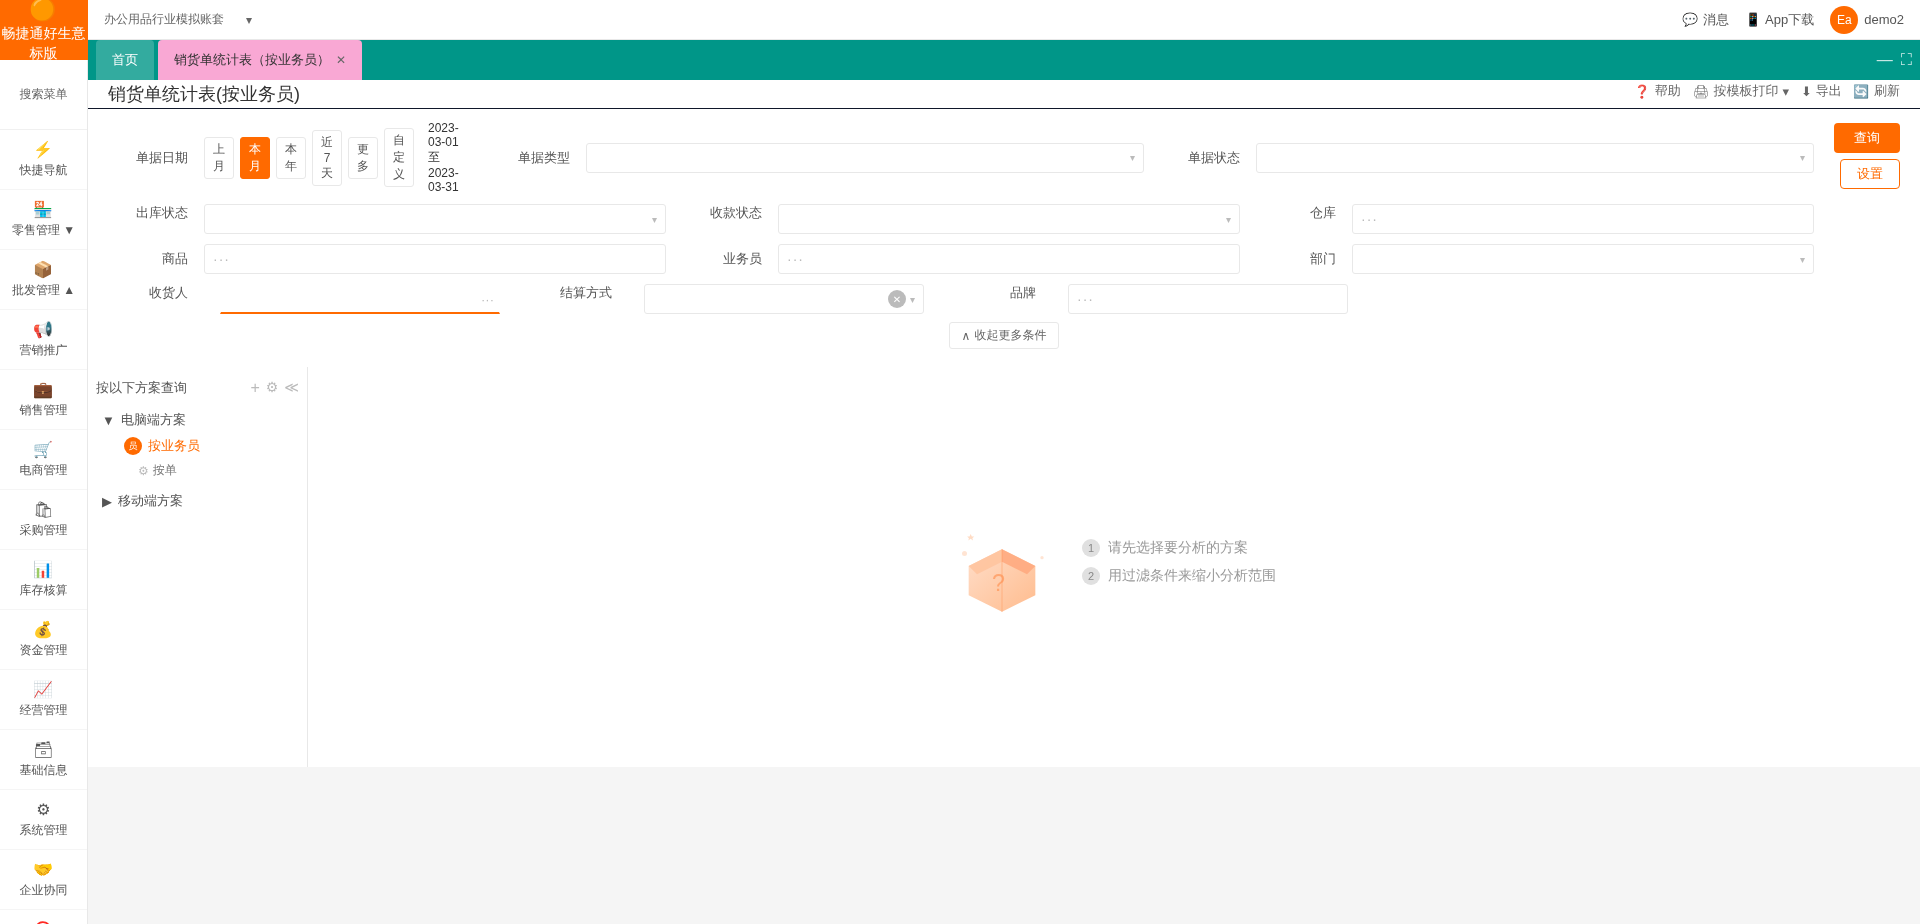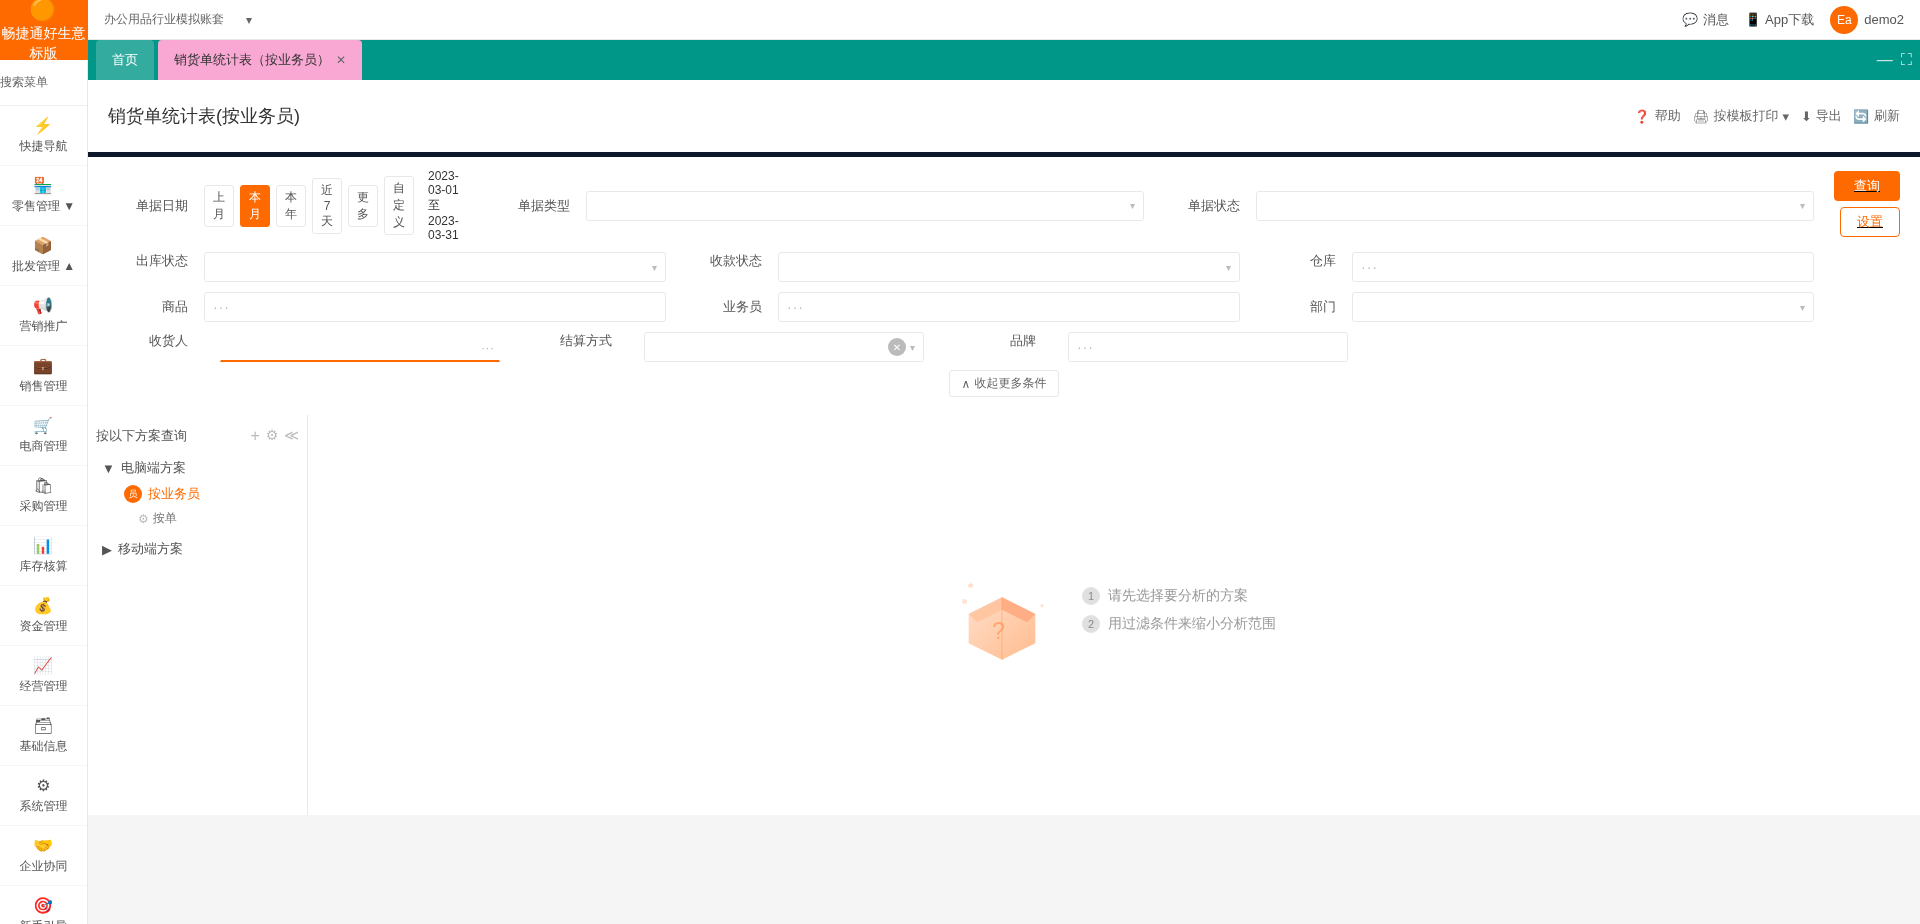--- a/index.html
+++ b/index.html
@@ -3,21 +3,21 @@
   <meta charset="utf-8">
   <style>
     * { box-sizing: border-box; margin: 0; padding: 0; }
     body { font-family: 'Microsoft YaHei', Arial, sans-serif; font-size: 13px; background: #f5f5f5; display: flex; height: 924px; overflow: hidden; }
 
     
     .sidebar { width: 88px; background: #fff; display: flex; flex-direction: column; align-items: center; border-right: 1px solid #e8e8e8; flex-shrink: 0; }
     .sidebar-logo { width: 88px; height: 60px; background: #ff6a00; display: flex; align-items: center; justify-content: center; flex-direction: column; cursor: pointer; }
     .sidebar-logo .logo-icon { font-size: 22px; color: #fff; }
     .sidebar-logo .logo-text { font-size: 14px; color: #fff; margin-top: 2px; }
-    .sidebar-search { padding: 14px 0; width: 100%; color: #666; font-size: 12px; cursor: pointer; border-bottom: 1px solid #f0f0f0; }
+    .sidebar-search { padding: 26px 0; width: 100%; text-align: center; color: #666; font-size: 12px; cursor: pointer; border-bottom: 1px solid #f0f0f0; }
     .sidebar-nav-item { width: 100%; text-align: center; padding: 10px 4px; font-size: 12px; color: #555; cursor: pointer; border-bottom: 1px solid #f5f5f5; }
     .sidebar-nav-item .nav-icon { font-size: 16px; display: block; margin-bottom: 3px; }
 
     
     .main { flex: 1; display: flex; flex-direction: column; overflow: hidden; }
 
     
     .topbar { height: 40px; background: #fff; display: flex; align-items: center; padding: 0 16px; border-bottom: 1px solid #e8e8e8; }
     .topbar-breadcrumb { font-size: 12px; color: #666; flex: 1; display: flex; align-items: center; gap: 22px; }
     .topbar-actions { display: flex; align-items: center; gap: 16px; font-size: 13px; color: #555; }
@@ -31,21 +31,21 @@
     .tab-item.active { background: #f9a8d4; color: #333; border-radius: 4px 4px 0 0; }
     .tab-item.home { background: rgba(255,255,255,0.2); color: #fff; }
     .tab-close { font-size: 12px; color: #666; cursor: pointer; }
     .tabbar-right { margin-left: auto; display: flex; align-items: center; gap: 8px; color: rgba(255,255,255,0.8); }
     .tabbar-right .tab-btn { cursor: pointer; font-size: 16px; }
 
     
     .content { flex: 1; overflow: auto; background: #f5f5f5; }
 
     
-    .page-header { background: #fff; padding: 24px 20px; display: flex; align-items: center; justify-content: space-between; border-bottom: 5px solid #0f172a; }
+    .page-header { background: #fff; padding: 2px 20px; display: flex; align-items: flex-start; justify-content: space-between; border-bottom: 1px solid #0f172a; }
     .page-title { font-size: 18px; color: #333; font-weight: 500; }
     .page-header-actions { display: flex; align-items: center; gap: 12px; font-size: 13px; color: #666; }
     .page-header-actions .header-action { display: flex; align-items: center; gap: 4px; cursor: pointer; }
     .filter-date-group { display: flex; align-items: center; gap: 6px; flex: 1; }
     .date-btn { padding: 3px 8px; border: 1px solid #e8e8e8; border-radius: 3px; font-size: 12px; color: #555; cursor: pointer; background: #fff; }
     .date-btn.active { background: #ff6a00; color: #fff; border-color: #ff6a00; }
     .date-range { font-size: 12px; color: #333; margin-left: 8px; }
     .filter-select { flex: 1; height: 30px; border: 1px solid #e8e8e8; border-radius: 3px; padding: 0 8px; font-size: 13px; color: #555; background: #fff; display: flex; align-items: center; justify-content: space-between; cursor: pointer; min-width: 180px; }
     .filter-select-wide { flex: 2; }
     .filter-select .placeholder { color: #bbb; }
@@ -294,21 +294,21 @@
                 <span class="chevron">▾</span>
               </span>
             </div>
             <span class="filter-cell-label">品牌</span>
             <div class="filter-select filter-select-wide" style="max-width:280px;">
               <span class="dots">···</span>
             </div>
           </div>
         </div>
 
-        <div class="action-buttons" style="margin-left:8px; padding-top:2px;text-decoration:underline;">
+        <div class="action-buttons" style="margin-left:8px; padding-top:2px;">
           <button class="query-btn">查询</button>
           <button class="set-btn">设置</button>
         </div>
       </div>
 
       <div class="collapse-row">
         <button class="collapse-btn">
           <span>∧</span>
           <span>收起更多条件</span>
         </button>

